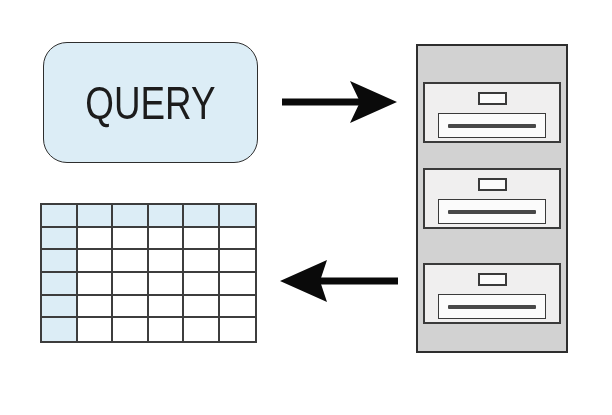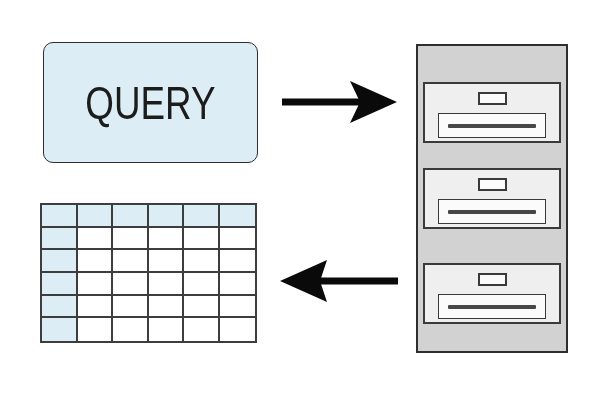--- a/index.html
+++ b/index.html
@@ -10,21 +10,21 @@
     overflow: hidden;
   }
   .canvas { position: relative; width: 612px; height: 415px; }
 
   
   .query-node {
     position: absolute; left: 43px; top: 42px;
     width: 215px; height: 121px; box-sizing: border-box;
     background: var(--node-blue, #dcedf6);
     border: 1.5px solid var(--outline-dark, #2e2e2e);
-    border-radius: 10px;
+    border-radius: 24px;
     display: flex; align-items: center; justify-content: center;
   }
   .query-label {
     font-size: 46px; font-weight: 400;
     color: var(--text-color, #1c1c1c);
     display: inline-block;
     transform: scaleX(0.8);
     white-space: nowrap;
   }
 

